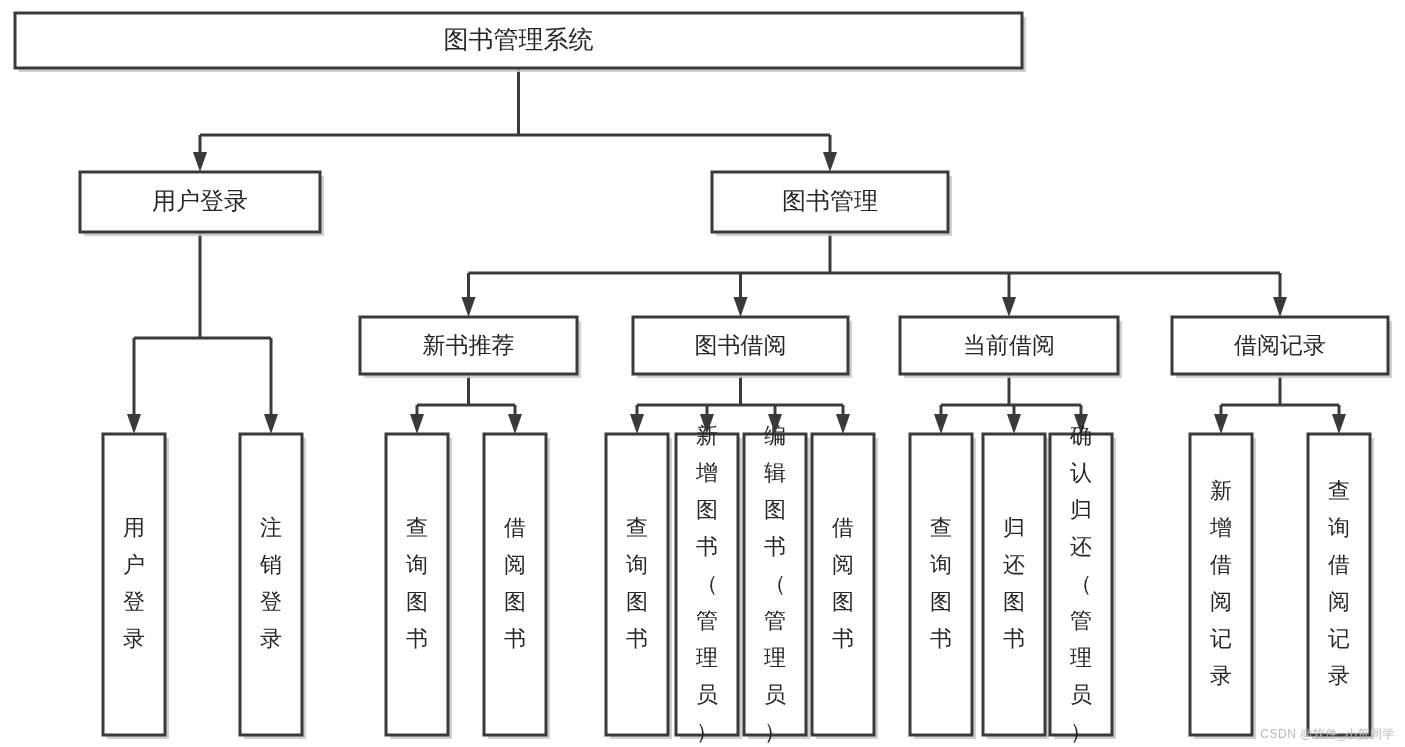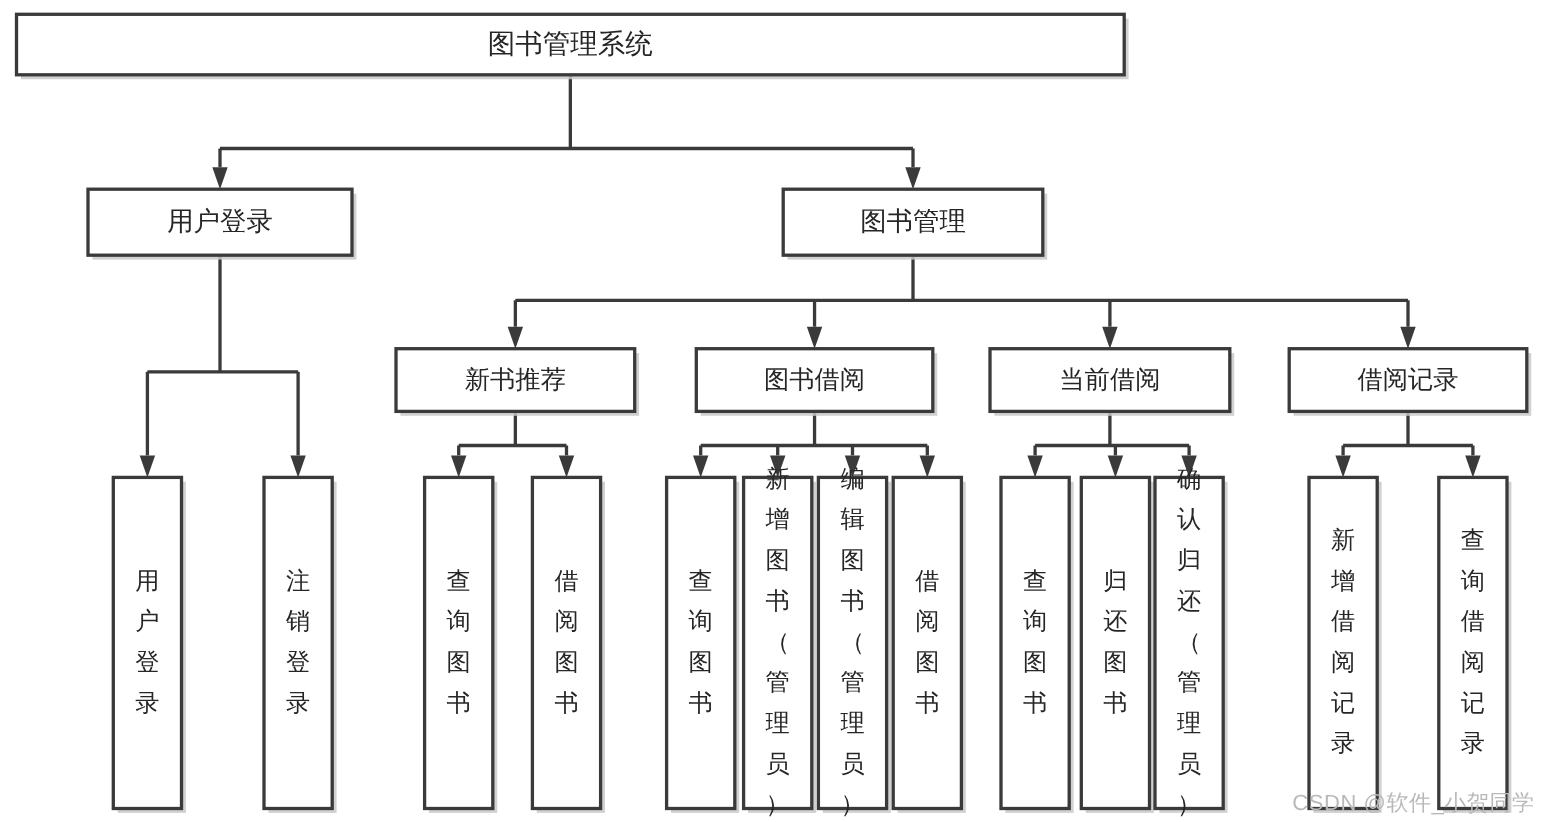--- a/index.html
+++ b/index.html
@@ -62,21 +62,21 @@
     fill: #262626;
     font-size: 22px;
     text-anchor: middle;
     dominant-baseline: middle;
   }
   .watermark {
     position: absolute;
     right: 10px;
     bottom: 4px;
     font-family: "Liberation Sans", "DejaVu Sans", sans-serif;
-    font-size: 20px;
+    font-size: 12px;
     color: #b9b9b9;
     letter-spacing: 0.5px;
     white-space: nowrap;
     pointer-events: none;
   }
 </style>
 </head>
 <body>
 
 <div id="diagram-root">

